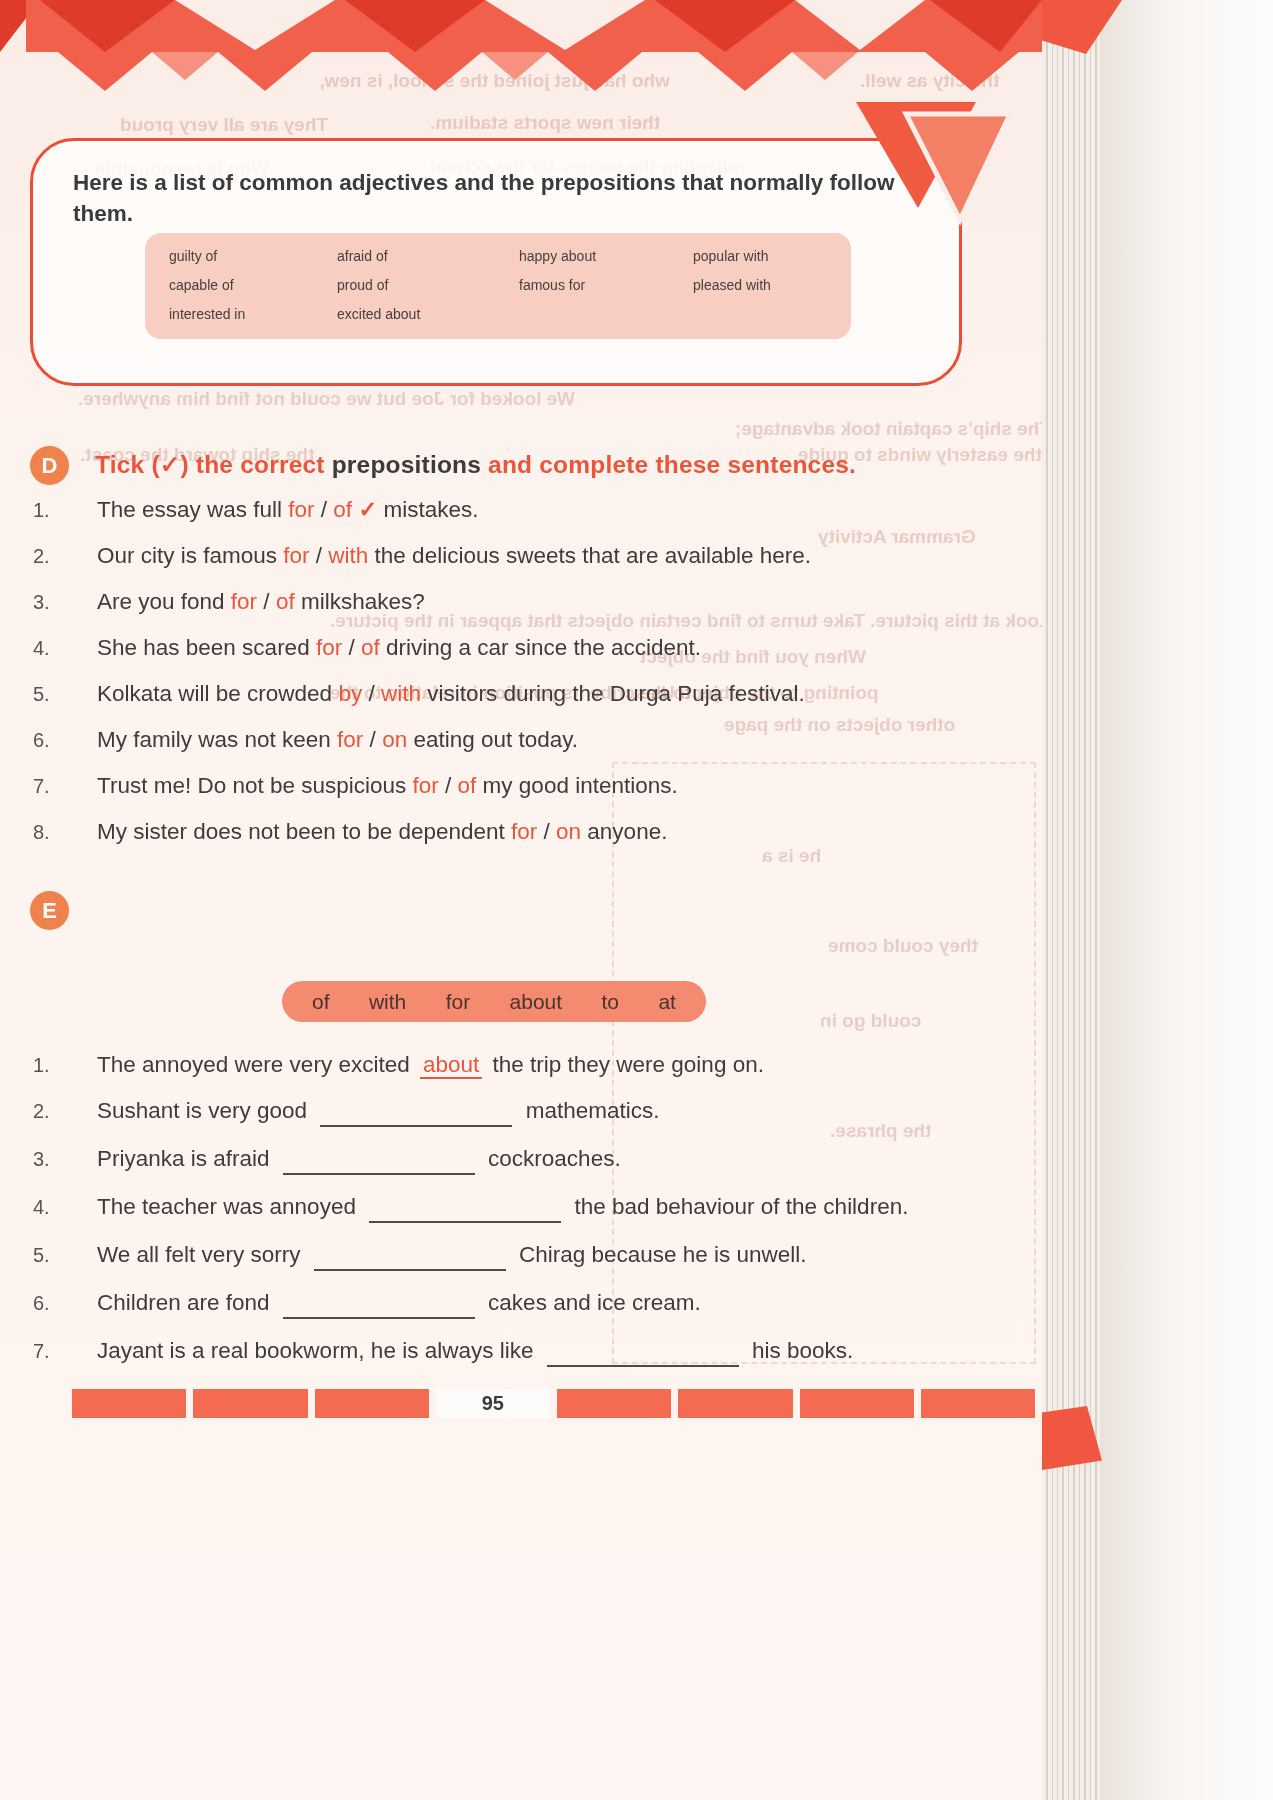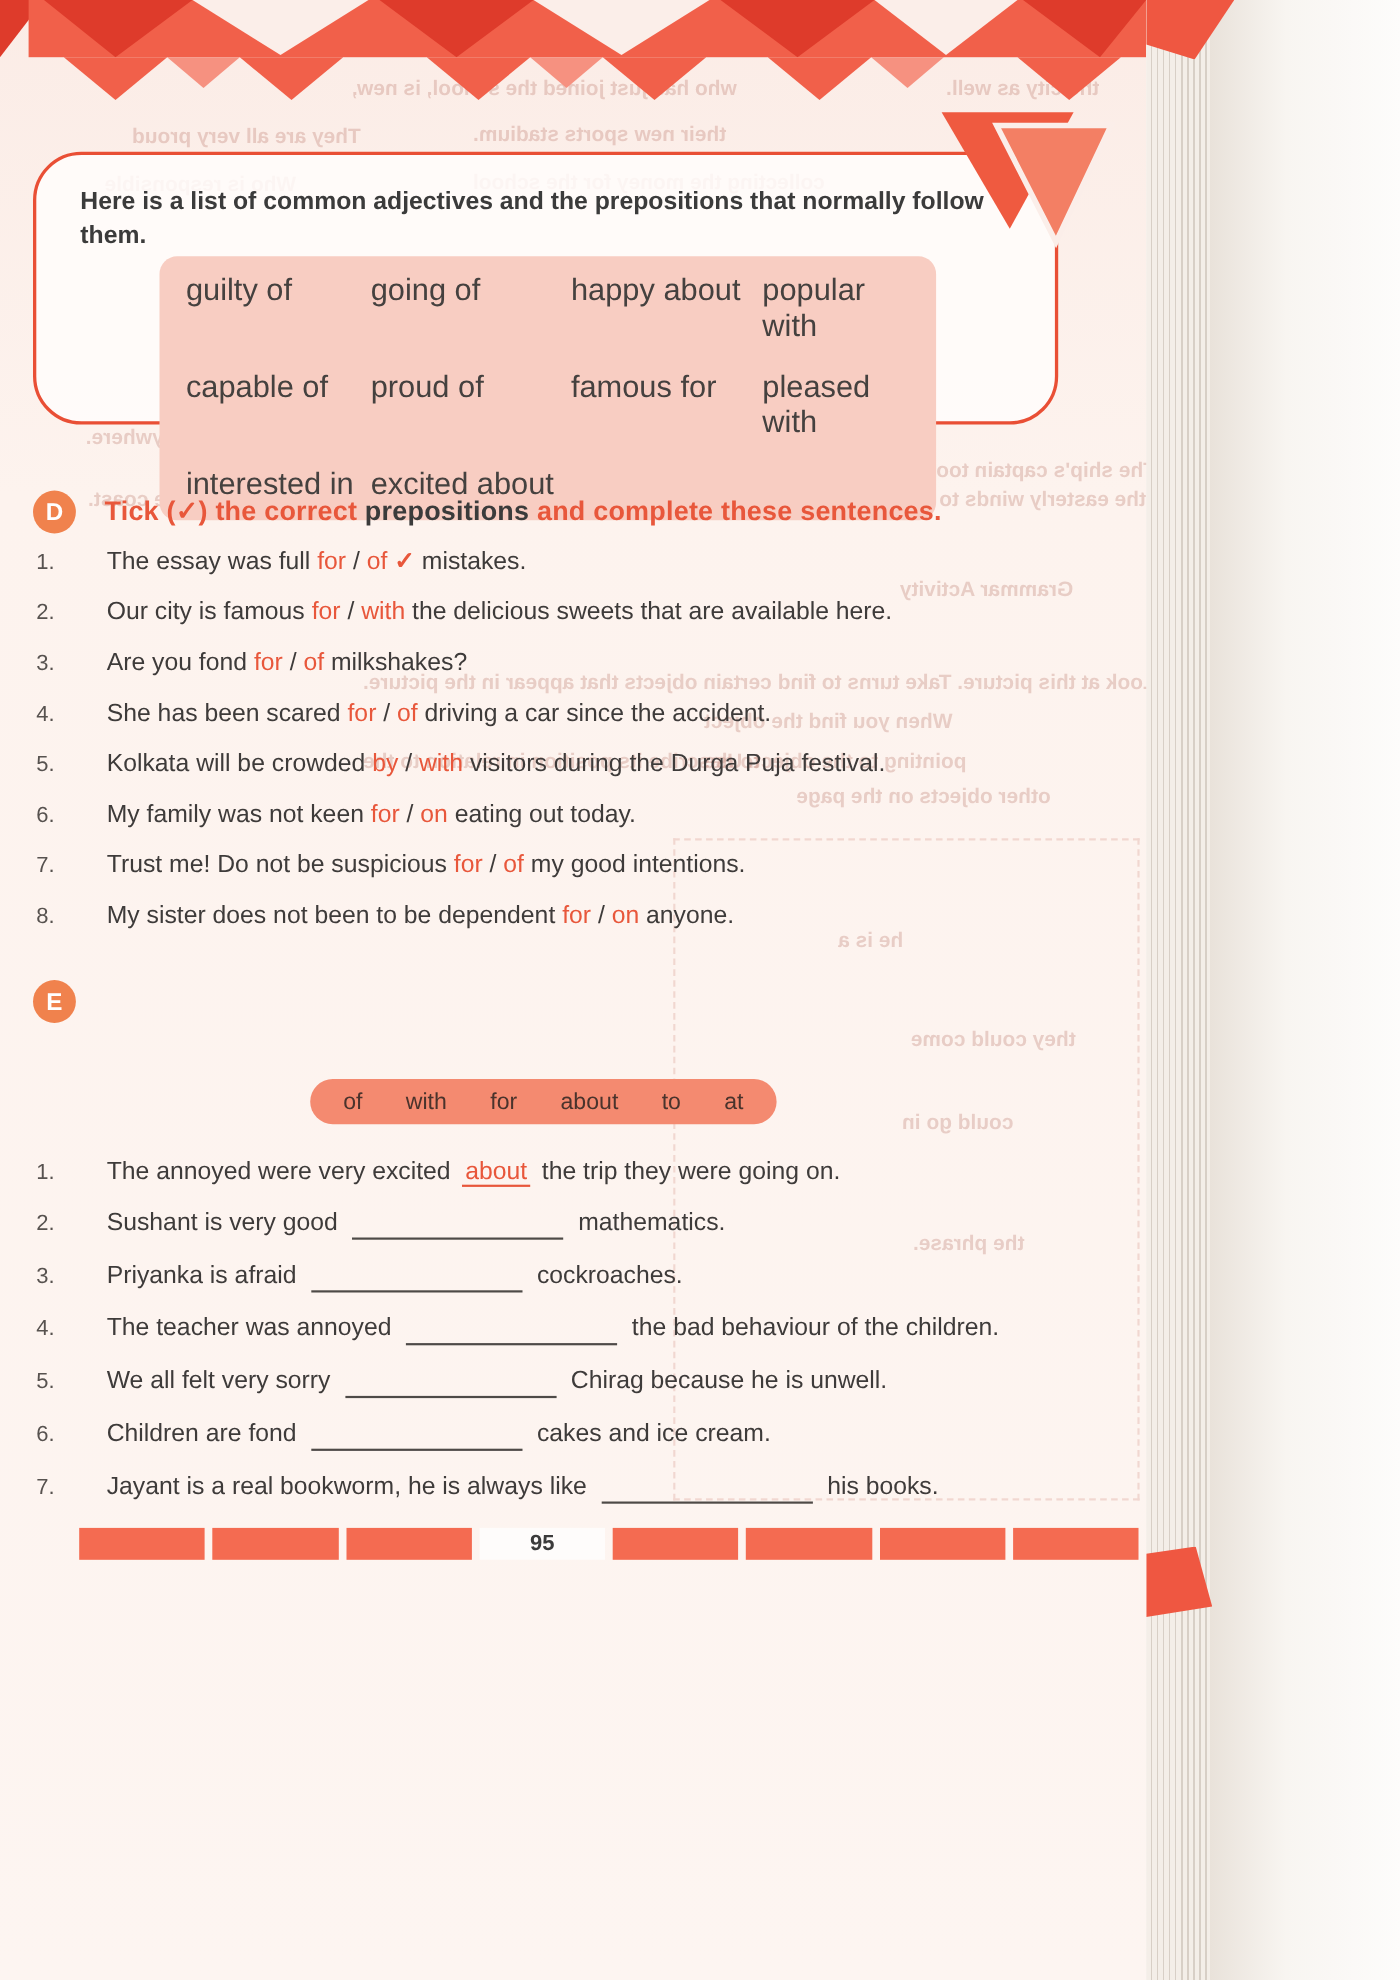--- a/index.html
+++ b/index.html
@@ -14,22 +14,22 @@
          color:rgba(190,125,113,0.32);filter:blur(0.4px);}
   .ghost-box{position:absolute;left:612px;top:762px;width:420px;height:598px;
              border:2px dashed rgba(216,152,140,0.30);}
 
   .intro-box{position:absolute;left:30px;top:138px;width:932px;height:248px;box-sizing:border-box;
              border:3.5px solid #e94f35;border-radius:44px;background:rgba(255,253,252,0.85);
              padding:26px 38px 0 40px;}
   .intro-heading{margin:0;font-size:22.5px;font-weight:bold;color:#3b3b3b;line-height:1.38;}
   .adj-panel{position:absolute;left:112px;top:92px;width:706px;box-sizing:border-box;
              background:#f8cdc2;border-radius:16px;padding:15px 24px 17px 24px;
-             display:grid;grid-template-columns:168px 182px 174px 130px;row-gap:24px;
-             font-size:28px;color:#45413f;}
+             display:grid;grid-template-columns:168px 182px 174px 130px;row-gap:13px;
+             font-size:14px;color:#45413f;}
   .box-deco{position:absolute;left:848px;top:100px;}
 
   .badge{position:absolute;left:30px;width:39px;height:39px;border-radius:50%;background:#f0824d;
          color:#fff;font-size:22px;font-weight:bold;display:flex;align-items:center;justify-content:center;}
   .badge-d{top:446px;}
   .badge-e{top:891px;}
 
   .sec-title{position:absolute;left:95px;font-size:24.5px;font-weight:bold;letter-spacing:0.2px;}
   #dTitle{top:450px;}
   #eTitle{top:893px;line-height:33px;}
@@ -115,21 +115,21 @@
       <polygon points="925,52 1019,52 972,91" fill="#f1604a"></polygon>
       <polygon points="152,52 218,52 185,80" fill="#f69180"></polygon>
       <polygon points="482,52 548,52 515,80" fill="#f69180"></polygon>
       <polygon points="792,52 858,52 825,80" fill="#f69180"></polygon>
     </svg>
 
     <div class="intro-box">
       <p class="intro-heading">Here is a list of common adjectives and the prepositions that normally follow them.</p>
       <div class="adj-panel" id="adjPanel">
           <span class="adj">guilty of</span>
-          <span class="adj">going of</span>
+          <span class="adj">afraid of</span>
           <span class="adj">happy about</span>
           <span class="adj">popular with</span>
           <span class="adj">capable of</span>
           <span class="adj">proud of</span>
           <span class="adj">famous for</span>
           <span class="adj">pleased with</span>
           <span class="adj">interested in</span>
           <span class="adj">excited about</span>
         </div>
     </div>

